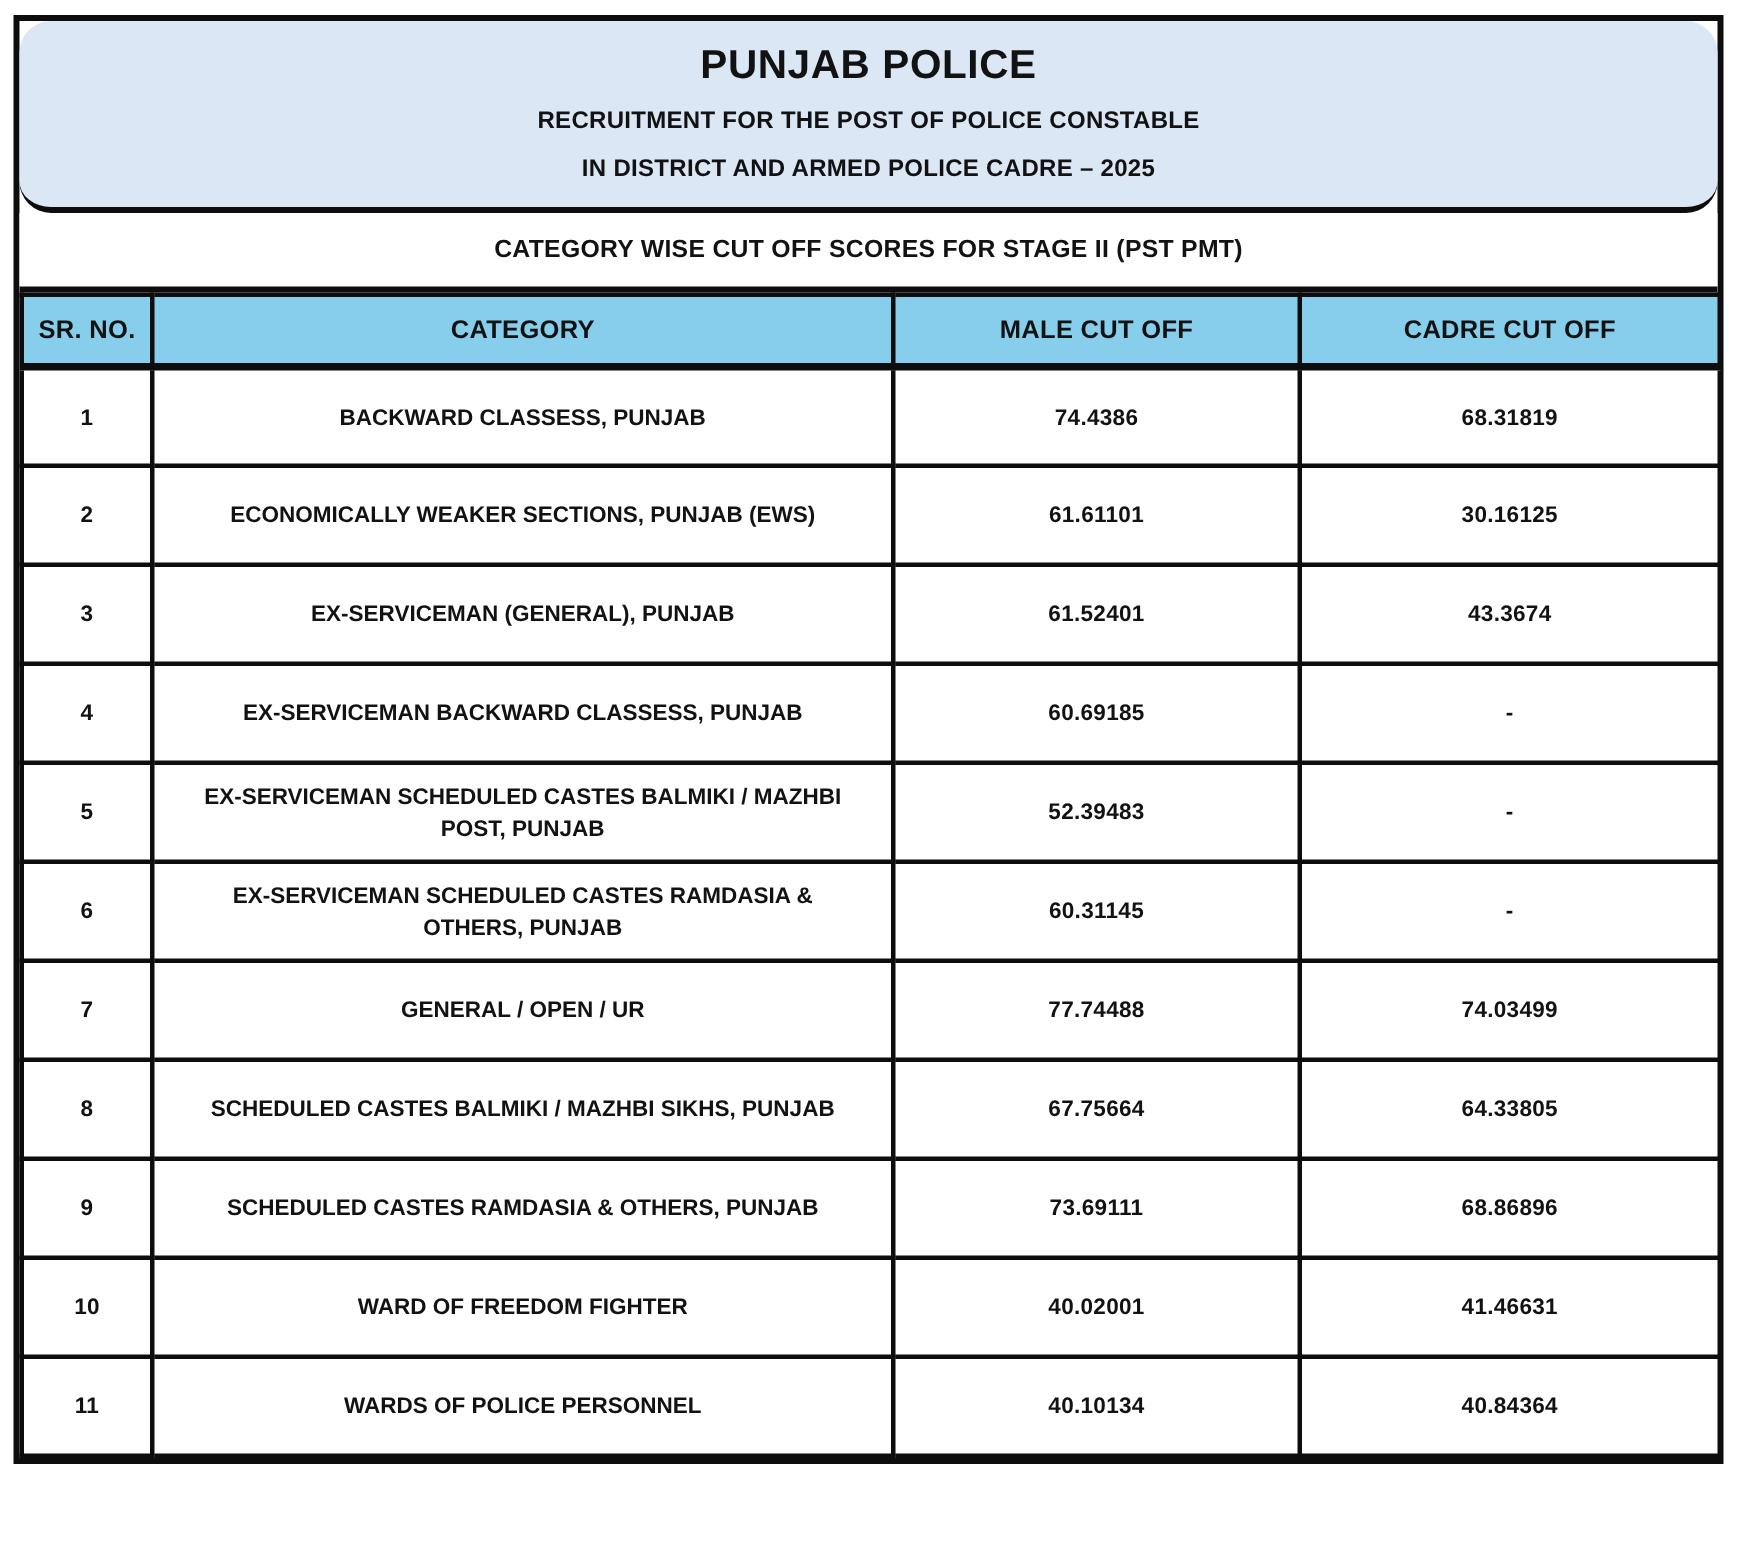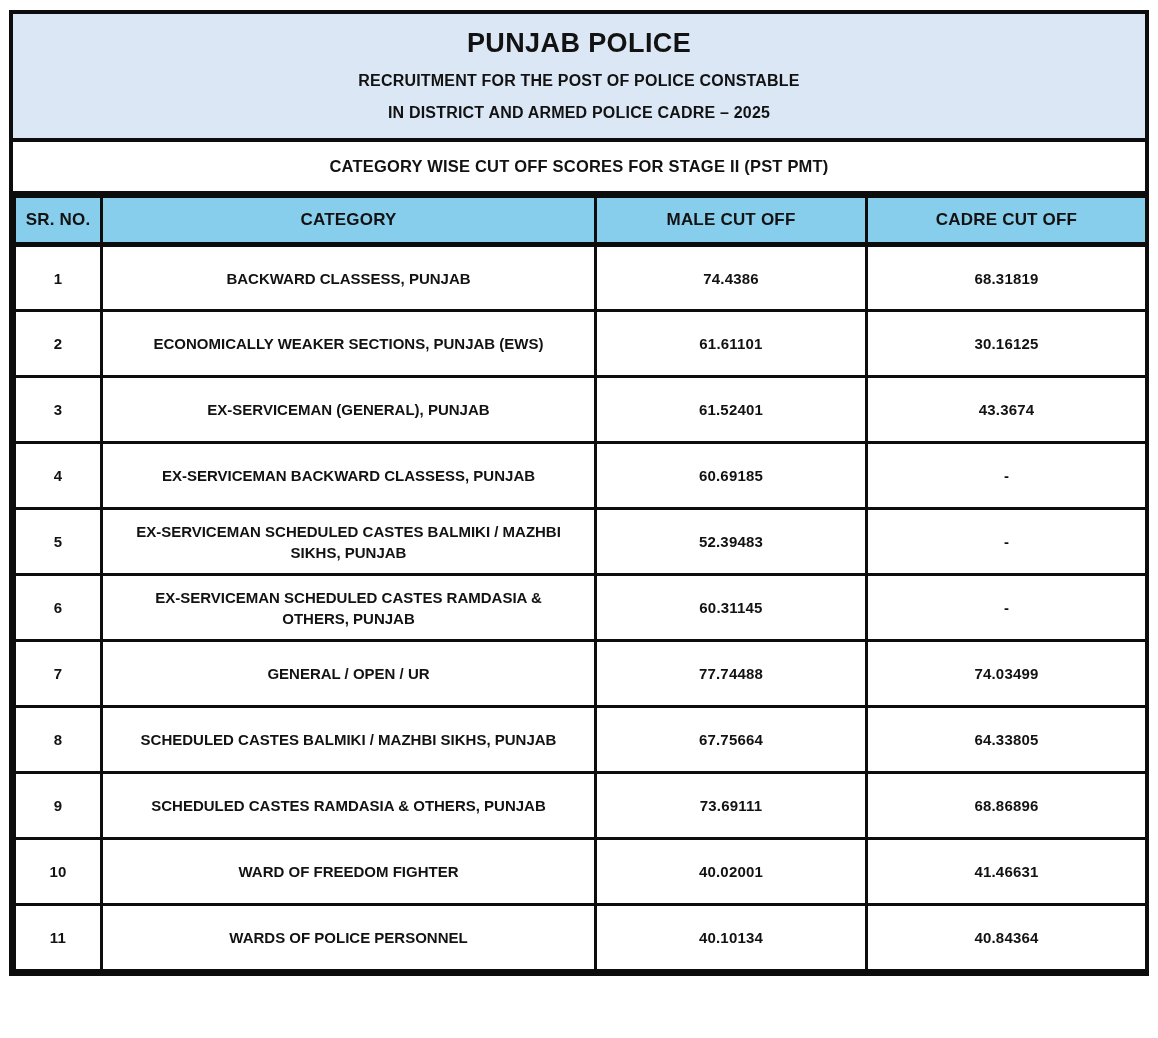--- a/index.html
+++ b/index.html
@@ -21,20 +21,21 @@
     width:1140px;
     margin:10px auto 0 auto;
     border:4px solid var(--border-color);
     background:#ffffff;
   }
   .band-blue{
     background:var(--header-band-bg);
     border-bottom:4px solid var(--border-color);
     text-align:center;
     padding:14px 10px 16px 10px;
+    border-radius:21px;
   }
   .page-title{
     font-size:27px;
     font-weight:bold;
     letter-spacing:0.4px;
     line-height:30px;
   }
   .subtitle{
     font-size:16px;
     font-weight:bold;
@@ -147,21 +148,21 @@
 
   <tr>
     <td class="sr">4</td>
     <td class="cat">EX-SERVICEMAN BACKWARD CLASSESS, PUNJAB</td>
     <td class="num">60.69185</td>
     <td class="num">-</td>
   </tr>
 
   <tr>
     <td class="sr">5</td>
-    <td class="cat">EX-SERVICEMAN SCHEDULED CASTES BALMIKI / MAZHBI SIKHS, PUNJAB</td>
+    <td class="cat">EX-SERVICEMAN SCHEDULED CASTES BALMIKI / MAZHBI POST, PUNJAB</td>
     <td class="num">52.39483</td>
     <td class="num">-</td>
   </tr>
 
   <tr>
     <td class="sr">6</td>
     <td class="cat">EX-SERVICEMAN SCHEDULED CASTES RAMDASIA &amp; OTHERS, PUNJAB</td>
     <td class="num">60.31145</td>
     <td class="num">-</td>
   </tr>

